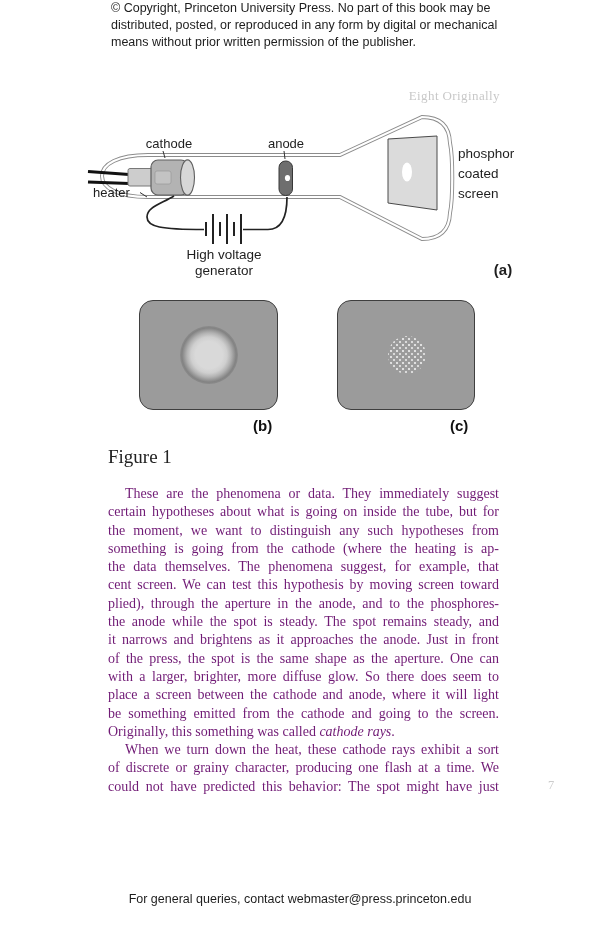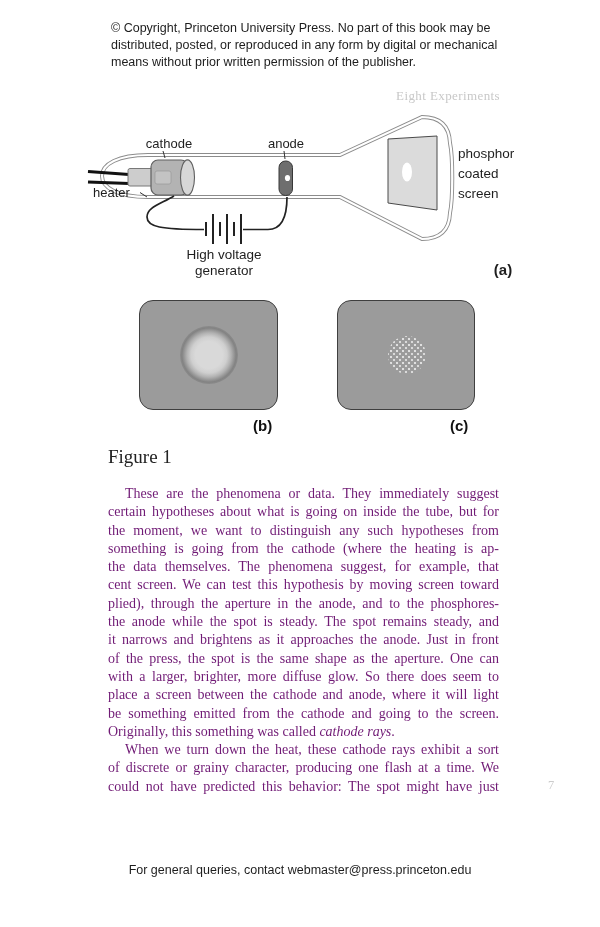--- a/index.html
+++ b/index.html
@@ -4,21 +4,21 @@
 <style>
   html,body{margin:0;padding:0;}
   body{
     width:600px;height:927px;position:relative;background:#ffffff;
     font-family:"Liberation Serif",serif;color:#262626;overflow:hidden;
   }
   .abs{position:absolute;}
 
   
   #copyright{
-    left:111px;top:20px;width:400px;
+    left:111px;top:0;width:400px;
     font-family:"Liberation Sans",sans-serif;
     font-size:12.5px;line-height:17px;color:#1d1d1d;
     white-space:pre-line;
   }
 
   
   #running-header{
     top:88px;right:100px;
     font-size:13px;color:#c8c8c8;letter-spacing:.4px;
   }
@@ -65,32 +65,32 @@
   
   #textblock{left:108px;top:485px;width:391px;font-size:14px;line-height:18.3px;color:#701a75;}
   .tline{text-align:justify;text-align-last:justify;white-space:nowrap;}
   .tline.last{text-align:right;text-align-last:left;}
   .tline.indent{text-indent:17px;}
   .tline i{font-style:italic;}
 
   #page-number{left:548px;top:778px;font-size:12.5px;color:#cccccc;}
 
   #footer{
-    left:0;top:863px;width:600px;text-align:center;
+    left:0;top:892px;width:600px;text-align:center;
     font-family:"Liberation Sans",sans-serif;font-size:12.5px;color:#1d1d1d;
   }
 </style>
 </head>
 <body>
 
 <div class="abs" id="copyright">© Copyright, Princeton University Press. No part of this book may be
 distributed, posted, or reproduced in any form by digital or mechanical
 means without prior written permission of the publisher.</div>
 
-<div class="abs" id="running-header">Eight Experiments</div>
+<div class="abs" id="running-header">Eight Originally</div>
 
 <svg class="abs" id="diagram-svg" width="440" height="175" viewBox="0 0 440 175">
 
   <path d="M63,50 L255,50 L337,12 Q364,12 365,38 C368,52 368,94 365,108 Q364,134 337,134 L255,92 L63,92 C33,92 17,83 17,71 C17,59 33,50 63,50 Z" fill="#ffffff" stroke="#8c8c8c" stroke-width="4"></path>
   <path d="M63,50 L255,50 L337,12 Q364,12 365,38 C368,52 368,94 365,108 Q364,134 337,134 L255,92 L63,92 C33,92 17,83 17,71 C17,59 33,50 63,50 Z" fill="none" stroke="#ffffff" stroke-width="2.2"></path>
 
   <polygon points="303,34 352,31 352,105 303,98" fill="#dbdbdb" stroke="#4a4a4a" stroke-width="1"></polygon>
   <ellipse cx="322" cy="67" rx="5" ry="9.5" fill="#ffffff"></ellipse>
 
   <line x1="3" y1="66.5" x2="44" y2="69.5" stroke="#111111" stroke-width="3"></line>

